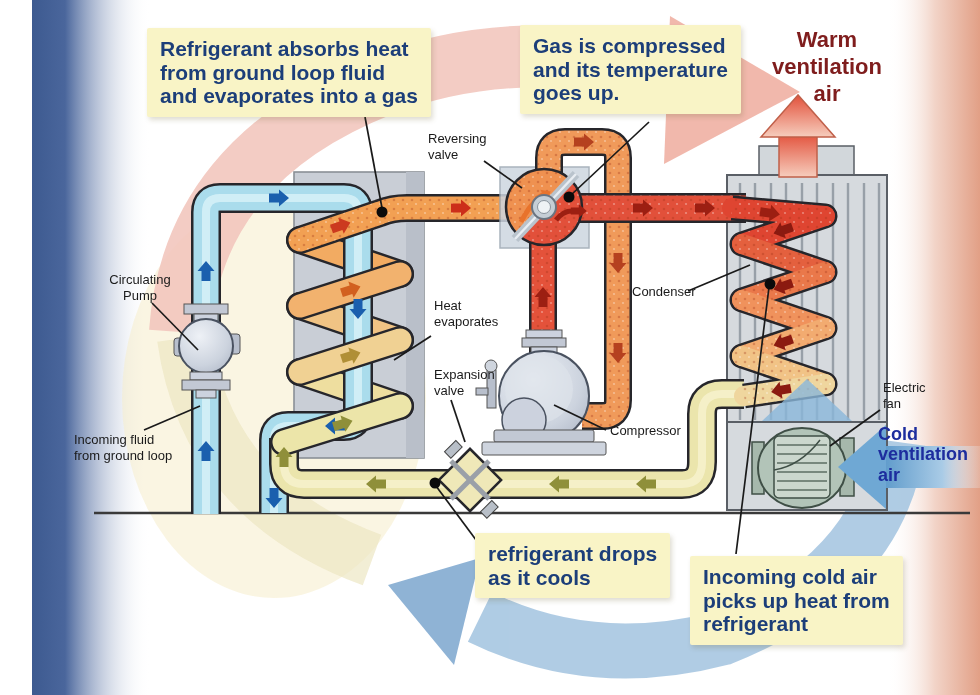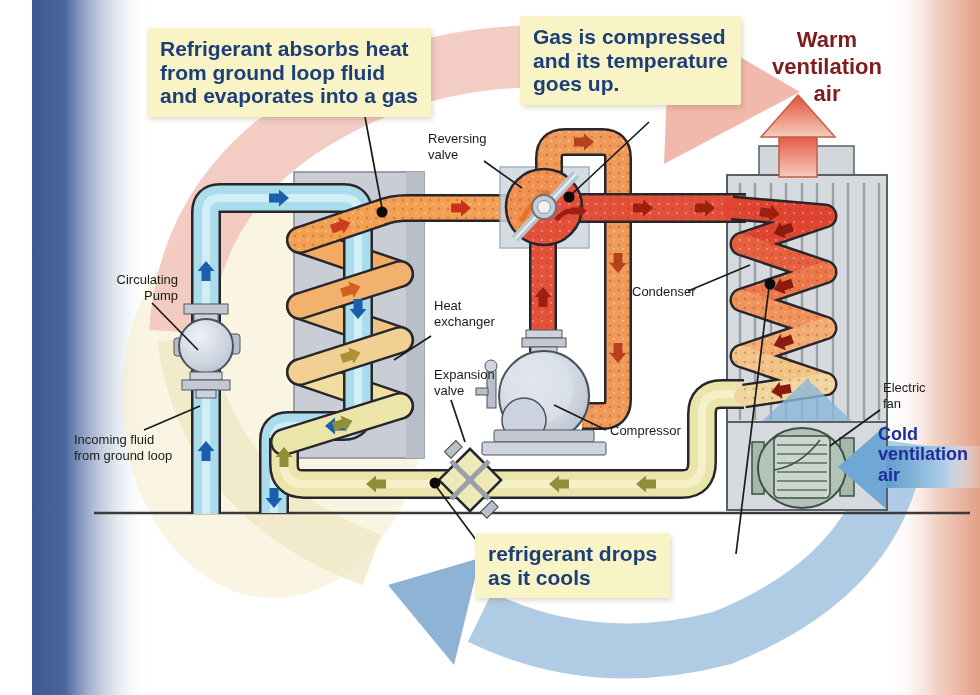--- a/index.html
+++ b/index.html
@@ -3,21 +3,21 @@
 <meta charset="utf-8">
 <style>
   html,body{margin:0;padding:0;background:#fff;}
   .stage{position:relative;width:980px;height:695px;overflow:hidden;background:#fff;
          font-family:"Liberation Sans",sans-serif;margin-left:32px;}
   .stage svg{position:absolute;left:0;top:0;}
   .callout{position:absolute;background:#f9f4c6;color:#1c3e79;font-weight:bold;
            font-size:21px;line-height:1.13;padding:9px 13px;border-radius:2px;
            box-shadow:2px 3px 5px rgba(110,100,50,.22);white-space:nowrap;}
   .lbl{position:absolute;color:#1a1a1a;font-size:13px;line-height:1.22;white-space:nowrap;}
-  .lbl.center{text-align:right;}
+  .lbl.center{text-align:center;}
   .airlbl{position:absolute;font-weight:bold;white-space:nowrap;}
   .airlbl.warm{color:#7f1d1d;font-size:22px;line-height:1.23;text-align:center;width:122px;}
   .airlbl.cold{color:#1d2d9e;font-size:18px;line-height:1.13;}
 </style>
 </head>
 <body>
 
 <div class="stage">
 
 <svg width="980" height="695" viewBox="0 0 980 695">
@@ -294,28 +294,33 @@
     <circle cx="403" cy="483" r="5.5"></circle>
     <circle cx="738" cy="284" r="5.5"></circle>
   </g>
 </svg>
 
 <div class="callout" style="left:115px;top:28px;">
   <div>Refrigerant absorbs heat</div>
   <div>from ground loop fluid</div>
   <div>and evaporates into a gas</div>
 </div>
-<div class="callout" style="left:488px;top:16px;">
+<div class="callout" style="left:488px;top:25px;">
   <div>Gas is compressed</div>
   <div>and its temperature</div>
   <div>goes up.</div>
 </div>
 <div class="callout" style="left:443px;top:533px;">
   <div>refrigerant drops</div>
   <div>as it cools</div>
+</div>
+<div class="callout" style="left:658px;top:556px;">
+  <div>Incoming cold air</div>
+  <div>picks up heat from</div>
+  <div>refrigerant</div>
 </div>
 
 <div class="airlbl warm" style="left:734px;top:26px;">
   <div>Warm</div>
   <div>ventilation</div>
   <div>air</div>
 </div>
 <div class="airlbl cold" style="left:846px;top:424px;">
   <div>Cold</div>
   <div>ventilation</div>
@@ -329,21 +334,21 @@
 <div class="lbl center" style="left:70px;top:272px;width:76px;">
   <div>Circulating</div>
   <div>Pump</div>
 </div>
 <div class="lbl" style="left:42px;top:432px;">
   <div>Incoming fluid</div>
   <div>from ground loop</div>
 </div>
 <div class="lbl" style="left:402px;top:298px;">
   <div>Heat</div>
-  <div>exchanger</div>
+  <div>evaporates</div>
 </div>
 <div class="lbl" style="left:402px;top:367px;">
   <div>Expansion</div>
   <div>valve</div>
 </div>
 <div class="lbl" style="left:600px;top:284px;">
   <div>Condenser</div>
 </div>
 <div class="lbl" style="left:578px;top:423px;">
   <div>Compressor</div>

